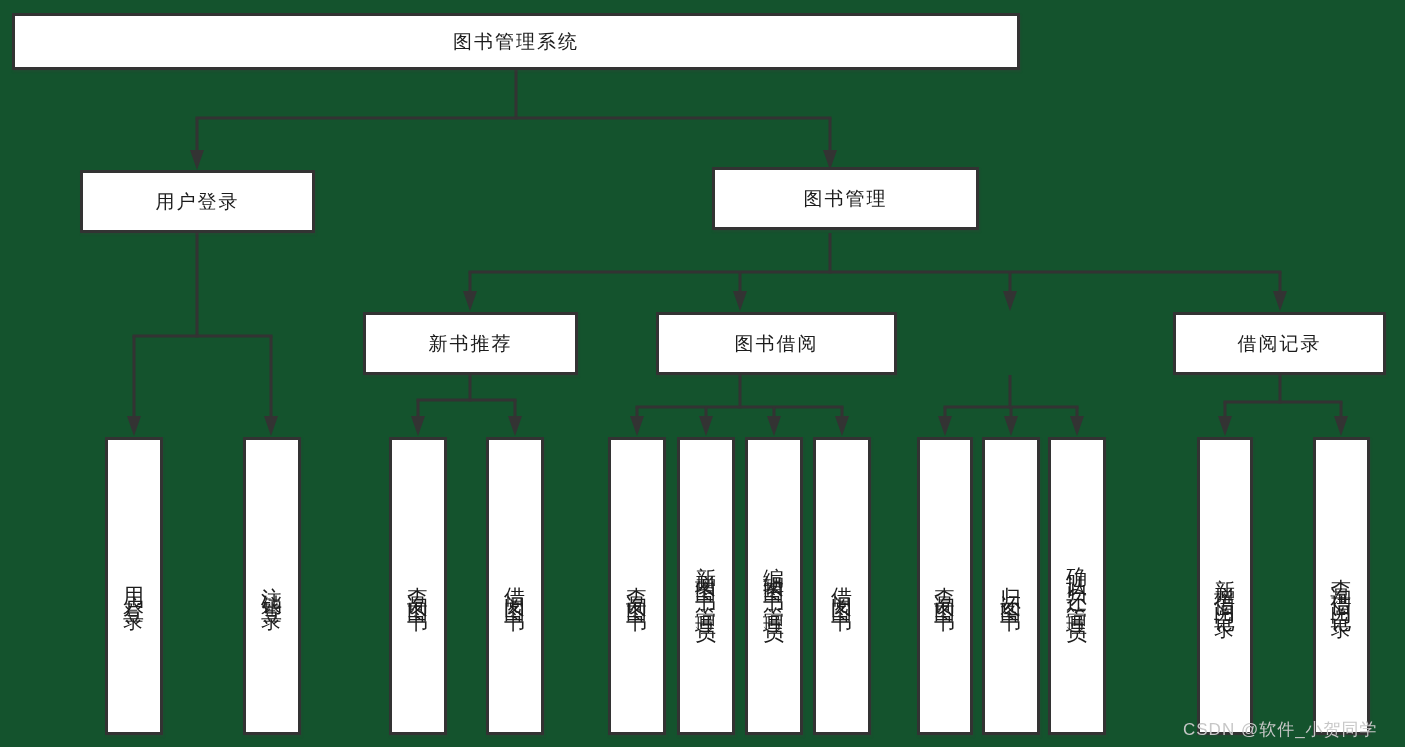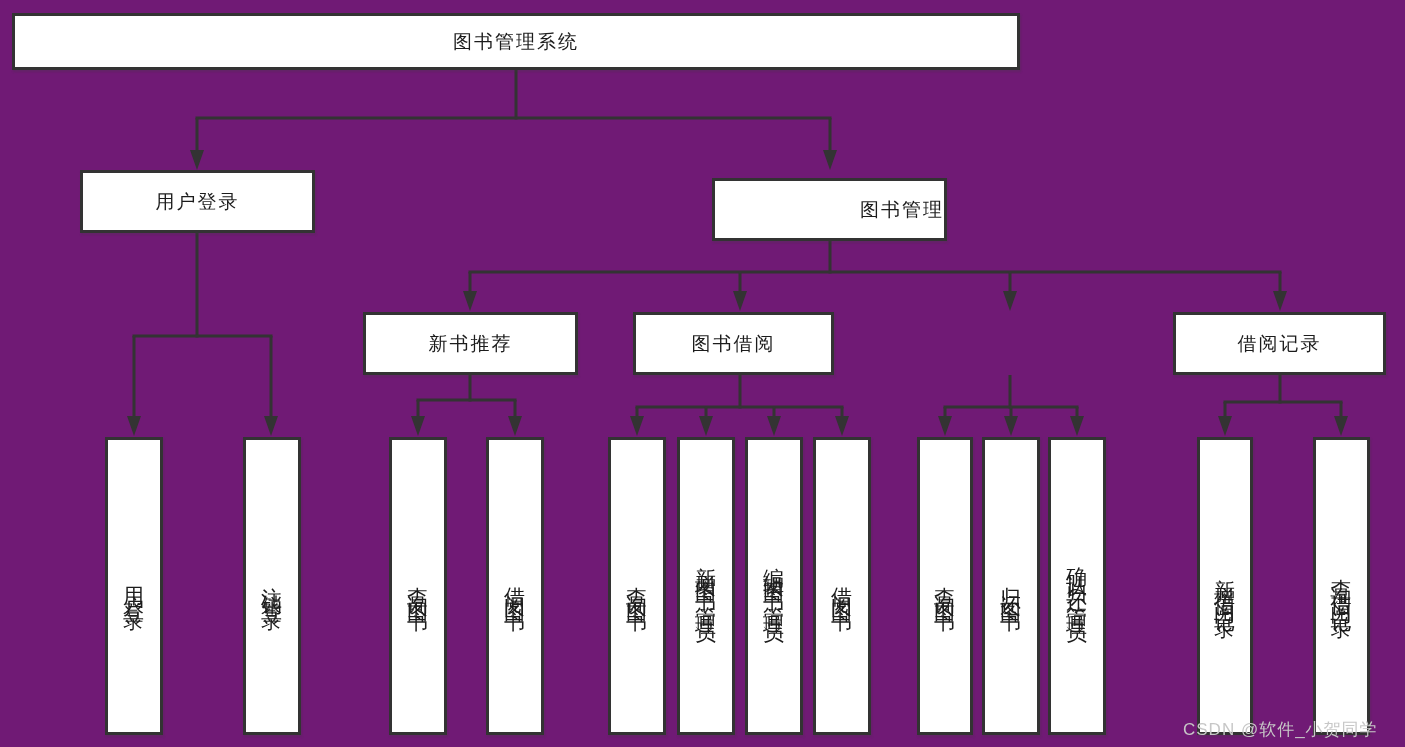--- a/index.html
+++ b/index.html
@@ -5,21 +5,21 @@
   html, body {
     margin: 0;
     padding: 0;
     background: #ffffff;
     font-family: "Liberation Sans", "DejaVu Sans", sans-serif;
   }
   #stage {
     position: relative;
     width: 1405px;
     height: 747px;
-    background: #701a75;
+    background: #14532d;
     overflow: hidden;
   }
   #connectors {
     position: absolute;
     left: 0;
     top: 0;
     z-index: 1;
   }
   .node, .leaf {
     position: absolute;
@@ -137,28 +137,28 @@
     </g>
   </svg>
 
   <div class="node" style="left:12px; top:13px; width:1008px; height:57px;">
     <span>图书管理系统</span>
   </div>
 
   <div class="node" style="left:80px; top:170px; width:235px; height:63px;">
     <span>用户登录</span>
   </div>
-  <div class="node" style="left:712px; top:178px; width:235px; height:63px;justify-content:flex-end;">
+  <div class="node" style="left:712px; top:167px; width:267px; height:63px;">
     <span>图书管理</span>
   </div>
 
   <div class="node" style="left:363px; top:312px; width:215px; height:63px;justify-content:center;">
     <span>新书推荐</span>
   </div>
-  <div class="node" style="left:633px; top:312px; width:201px; height:63px;">
+  <div class="node" style="left:656px; top:312px; width:241px; height:63px;">
     <span>图书借阅</span>
   </div>
   <div class="node" style="left:1173px; top:312px; width:213px; height:63px;">
     <span>借阅记录</span>
   </div>
 
   <div class="leaf" style="left:105px;">
     <span>用户登录</span>
   </div>
   <div class="leaf" style="left:243px;">

